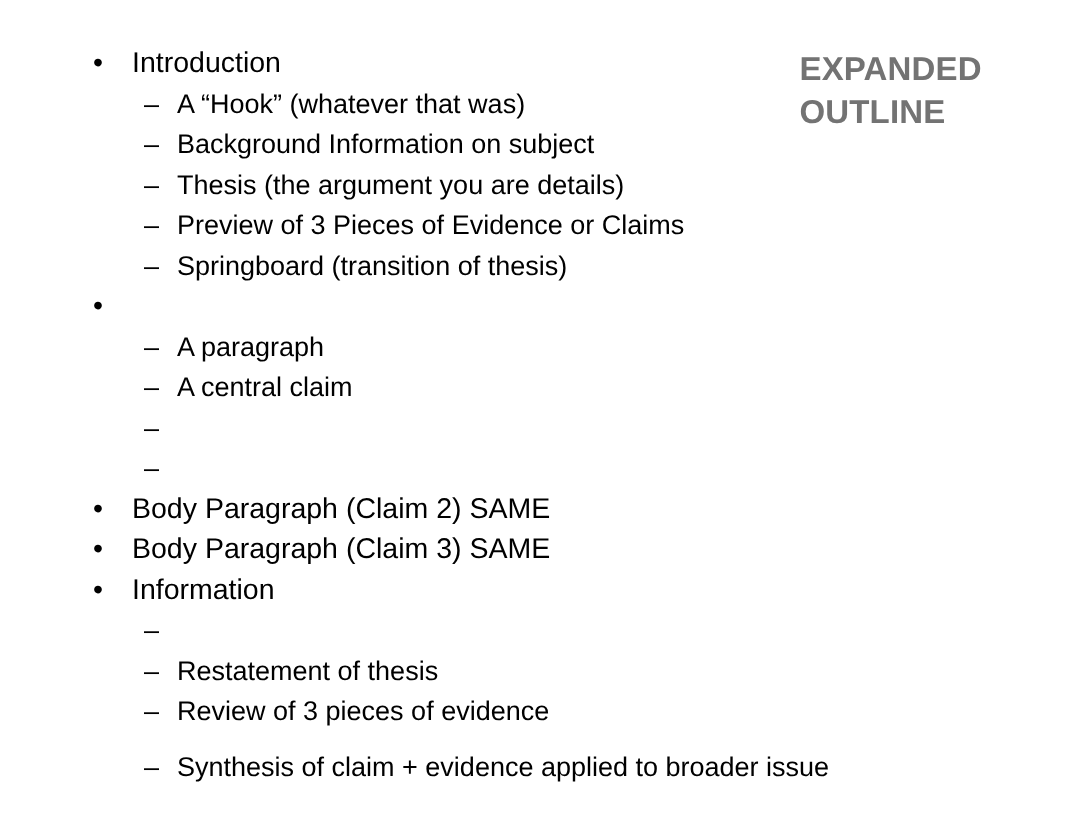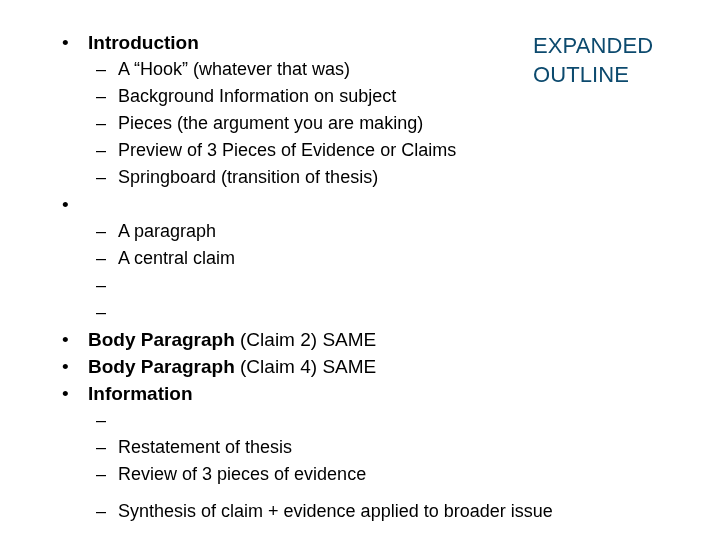--- a/index.html
+++ b/index.html
@@ -25,23 +25,23 @@
   }
 
   
   .slide-title {
     position: absolute;
     left: 533px;
     top: 31px;
     width: 180px;
     font-size: 22px;
     line-height: 29px;
-    font-weight: normal;
+    font-weight: bold;
     letter-spacing: 0.1px;
-    color: #0c4a6e;
+    color: #737373;
     white-space: pre-line;
   }
 
   
   .outline {
     position: absolute;
     left: 0;
     top: 29px;
     width: 728px;
     list-style: none;
@@ -68,21 +68,21 @@
     position: absolute;
     left: 62px;
     top: 0;
     width: 14px;
     font-size: 19px;
     line-height: 27px;
     text-align: left;
   }
 
   .item.lvl1 .lead {
-    font-weight: bold;
+    font-weight: normal;
   }
 
   .item.lvl1 .tail {
     font-weight: normal;
   }
 
   
   .item.lvl2 {
     padding-left: 118px;
     font-size: 18px;
@@ -117,30 +117,30 @@
 <body>
 
 <div class="slide">
 
   <div class="slide-title">EXPANDED OUTLINE</div>
 
   <ul class="outline">
       <li class="item lvl1"><span class="marker">•</span><span class="lead txt">Introduction</span></li>
       <li class="item lvl2"><span class="marker">–</span><span class="lead txt">A “Hook” (whatever that was)</span></li>
       <li class="item lvl2"><span class="marker">–</span><span class="lead txt">Background Information on subject</span></li>
-      <li class="item lvl2"><span class="marker">–</span><span class="lead txt">Pieces (the argument you are making)</span></li>
+      <li class="item lvl2"><span class="marker">–</span><span class="lead txt">Thesis (the argument you are details)</span></li>
       <li class="item lvl2"><span class="marker">–</span><span class="lead txt">Preview of 3 Pieces of Evidence or Claims</span></li>
       <li class="item lvl2"><span class="marker">–</span><span class="lead txt">Springboard (transition of thesis)</span></li>
       <li class="item lvl1"><span class="marker">•</span></li>
       <li class="item lvl2"><span class="marker">–</span><span class="lead txt">A paragraph</span></li>
       <li class="item lvl2"><span class="marker">–</span><span class="lead txt">A central claim</span></li>
       <li class="item lvl2"><span class="marker">–</span></li>
       <li class="item lvl2"><span class="marker">–</span></li>
       <li class="item lvl1"><span class="marker">•</span><span class="lead txt">Body Paragraph</span><span class="tail txt"> (Claim 2) SAME</span></li>
-      <li class="item lvl1"><span class="marker">•</span><span class="lead txt">Body Paragraph</span><span class="tail txt"> (Claim 4) SAME</span></li>
+      <li class="item lvl1"><span class="marker">•</span><span class="lead txt">Body Paragraph</span><span class="tail txt"> (Claim 3) SAME</span></li>
       <li class="item lvl1"><span class="marker">•</span><span class="lead txt">Information</span></li>
       <li class="item lvl2"><span class="marker">–</span></li>
       <li class="item lvl2"><span class="marker">–</span><span class="lead txt">Restatement of thesis</span></li>
       <li class="item lvl2"><span class="marker">–</span><span class="lead txt">Review of 3 pieces of evidence</span></li>
       <li class="item lvl2 gap-before"><span class="marker">–</span><span class="lead txt">Synthesis of claim + evidence applied to broader issue</span></li>
     </ul>
 
 </div>
 
 </body></html>

